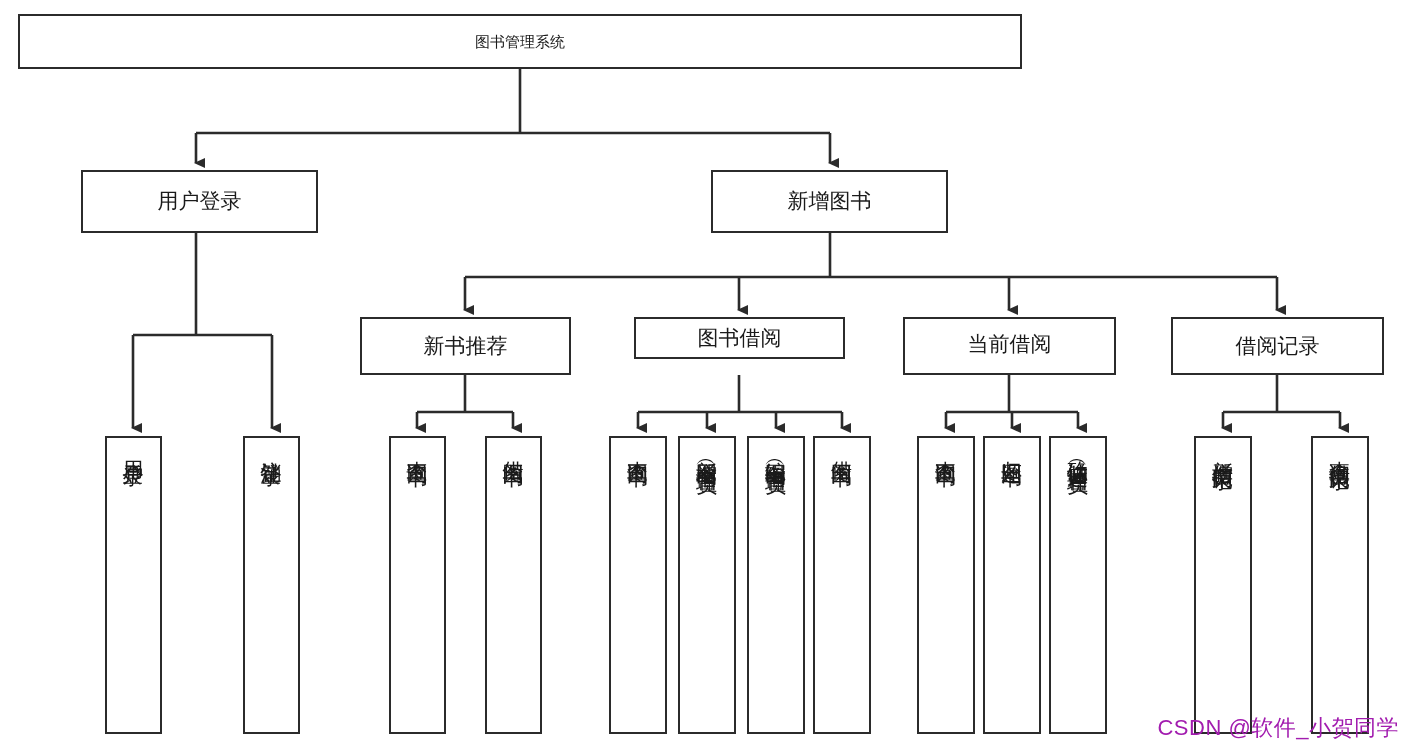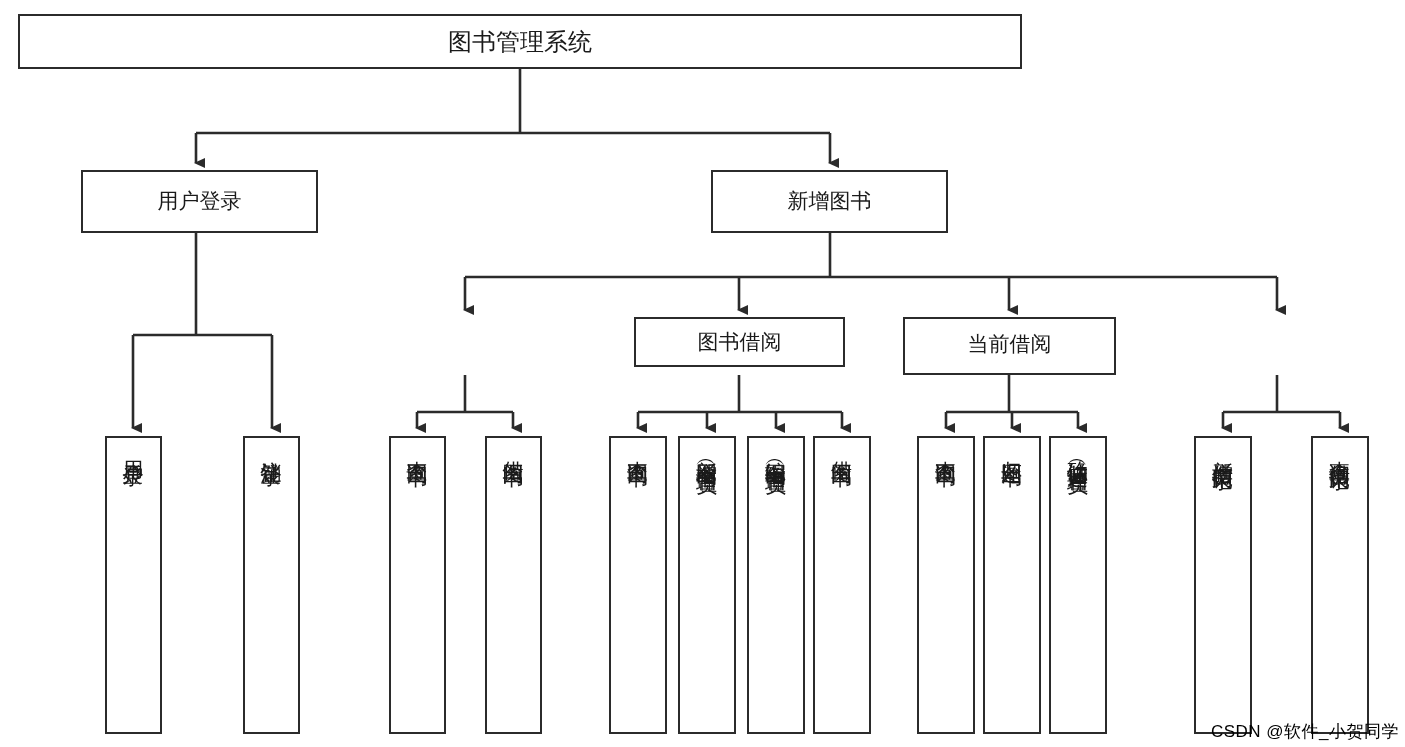--- a/index.html
+++ b/index.html
@@ -36,40 +36,40 @@
   .node .lbl {
     display: block;
     text-align: center;
     line-height: 1.15;
     white-space: nowrap;
   }
   .node.horiz .lbl {
     font-size: 21px;
   }
   .node.root .lbl {
-    font-size: 24px;
+    font-size: 15px;
   }
   .node.vert {
     align-items: flex-start;
     justify-content: center;
     padding-top: 6px;
   }
   .node.vert .lbl {
     writing-mode: vertical-rl;
     text-orientation: upright;
     font-size: 21px;
     letter-spacing: 2px;
     line-height: 1;
   }
   .watermark {
     position: absolute;
     right: 6px;
     bottom: 4px;
-    font-size: 17px;
-    color: #000000;
+    font-size: 22px;
+    color: #a21caf;
     letter-spacing: 0.5px;
     white-space: nowrap;
   }
 </style>
 </head>
 <body>
 
 <div id="canvas">
 
   <svg class="edges" viewBox="0 0 1405 747">
@@ -126,25 +126,31 @@
     <span class="lbl">图书管理系统</span>
   </div>
 
   <div class="node horiz" style="left:81px; top:170px; width:237px; height:63px;">
     <span class="lbl">用户登录</span>
   </div>
   <div class="node horiz" style="left:711px; top:170px; width:237px; height:63px;">
     <span class="lbl">新增图书</span>
   </div>
 
-  <div class="node horiz" style="left:634px; top:317px; width:211px; height:50px;">
+  <div class="node horiz" style="left:360px; top:317px; width:211px; height:58px;">
+    <span class="lbl">新书推荐</span>
+  </div>
+  <div class="node horiz" style="left:634px; top:317px; width:211px; height:42px;">
     <span class="lbl">图书借阅</span>
   </div>
   <div class="node horiz" style="left:903px; top:317px; width:213px; height:58px;font-family:Liberation Mono, monospace;">
     <span class="lbl">当前借阅</span>
+  </div>
+  <div class="node horiz" style="left:1171px; top:317px; width:213px; height:58px;">
+    <span class="lbl">借阅记录</span>
   </div>
 
   <div class="node vert" style="left:105px; top:436px; width:57px; height:298px;">
     <span class="lbl">用户登录</span>
   </div>
   <div class="node vert" style="left:243px; top:436px; width:57px; height:298px;">
     <span class="lbl">注销登录</span>
   </div>
 
   <div class="node vert" style="left:389px; top:436px; width:57px; height:298px;">

